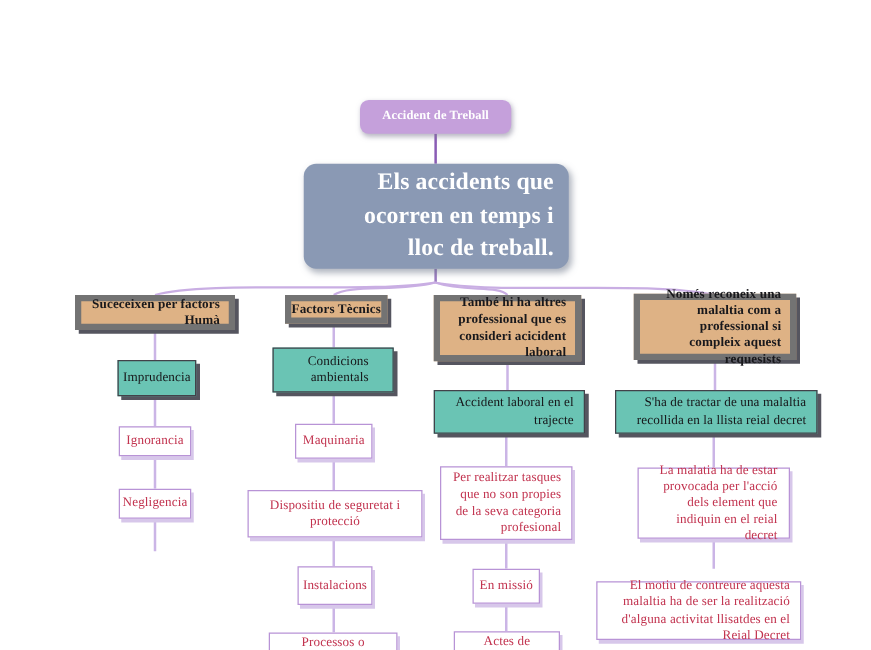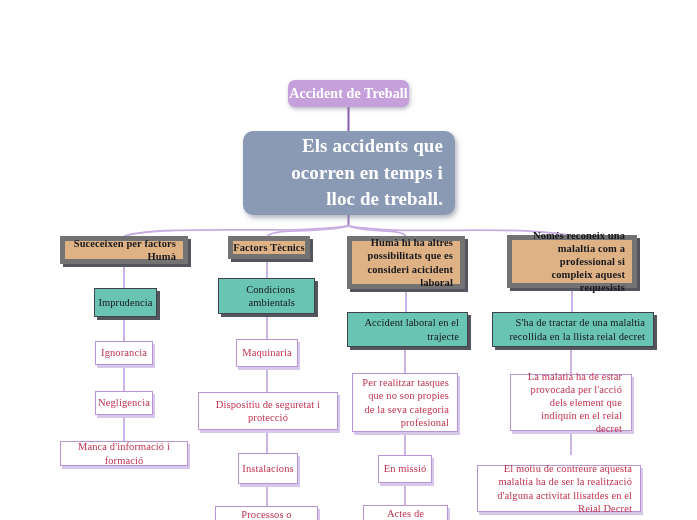--- a/index.html
+++ b/index.html
@@ -10,21 +10,21 @@
   }
   #wires{position:absolute;left:0;top:0;width:697px;height:520px;}
   .node{
     position:absolute;box-sizing:border-box;display:flex;align-items:center;
     font-size:10.5px;line-height:1.25;letter-spacing:0.1px;
   }
   .center{justify-content:center;text-align:center;}
   .leftal{justify-content:flex-start;text-align:right;}
   .purple-root{
     background:#c5a0db;border-radius:7px;color:#ffffff;font-weight:bold;
-    font-size:14px;box-shadow:1px 2px 4px rgba(130,125,150,.55);
+    font-size:10px;box-shadow:1px 2px 4px rgba(130,125,150,.55);
   }
   .gray-summary{
     background:#8a99b4;border-radius:10px;color:#ffffff;font-weight:bold;
     font-size:19px;line-height:1.42;box-shadow:2px 3px 5px rgba(100,110,130,.5);
     padding:8px 12px 8px 17px;
   }
   .tan{
     background:#deb285;border:5px solid #737373;color:#18181c;font-weight:bold;
     box-shadow:3px 3px 0 #55555f;
   }
@@ -64,30 +64,29 @@
   </svg>
 
   <div class="node purple-root center" style="left:288px;top:80px;width:121px;height:27px;">Accident de Treball</div>
 
   <div class="node gray-summary leftal" style="left:243px;top:131px;width:212px;height:84px;">Els accidents que ocorren en temps i lloc de treball.</div>
 
   <div class="node tan leftal pad" style="left:60px;top:236px;width:128px;height:28px;">Suceceixen per factors Humà</div>
   <div class="node teal center" style="left:94px;top:288px;width:63px;height:29px;">Imprudencia</div>
   <div class="node white center" style="left:95px;top:341px;width:58px;height:24px;">Ignorancia</div>
   <div class="node white center" style="left:95px;top:391px;width:58px;height:24px;">Negligencia</div>
-  <div class="node white center" style="left:60px;top:441px;width:128px;height:25px;">Manca d'informació i formació</div>
 
   <div class="node tan center" style="left:228px;top:236px;width:82px;height:23px;">Factors Tècnics</div>
   <div class="node teal leftal" style="left:218px;top:278px;width:97px;height:36px;padding:4px 19px;">Condicions ambientals</div>
   <div class="node white center" style="left:236px;top:339px;width:62px;height:28px;">Maquinaria</div>
   <div class="node white center" style="left:198px;top:392px;width:140px;height:38px;">Dispositiu de seguretat i protecció</div>
   <div class="node white center" style="left:238px;top:453px;width:60px;height:31px;">Instalacions</div>
   <div class="node white center" style="left:215px;top:506px;width:103px;height:30px;">Processos o procediment</div>
 
-  <div class="node tan leftal pad" style="left:347px;top:236px;width:118px;height:53px;">Humà hi ha altres possibilitats que es consideri acicident laboral</div>
+  <div class="node tan leftal pad" style="left:347px;top:236px;width:118px;height:53px;">També hi ha altres professional que es consideri acicident laboral</div>
   <div class="node teal leftal" style="left:347px;top:312px;width:121px;height:35px;padding:0 8px;">Accident laboral en el trajecte</div>
   <div class="node white leftal" style="left:352px;top:373px;width:106px;height:59px;padding:1px 8px;">Per realitzar tasques que no son propies de la seva categoria profesional</div>
   <div class="node white center" style="left:378px;top:455px;width:54px;height:28px;">En missió</div>
   <div class="node white center" style="left:363px;top:505px;width:85px;height:30px;">Actes de salvament</div>
 
   <div class="node tan leftal pad" style="left:507px;top:235px;width:130px;height:53px;">Només reconeix una malaltia com a professional si compleix aquest requesists</div>
   <div class="node teal leftal" style="left:492px;top:312px;width:162px;height:35px;padding:4px 8px;">S'ha de tractar de una malaltia recollida en la llista reial decret</div>
   <div class="node white leftal" style="left:510px;top:374px;width:122px;height:57px;padding:4px 9px;">La malatia ha de estar provocada per l'acció dels element que indiquin en el reial decret</div>
   <div class="node white leftal" style="left:477px;top:465px;width:164px;height:47px;padding:4px 8px;">El motiu de contreure aquesta malaltia ha de ser la realització d'alguna activitat llisatdes en el Reial Decret</div>
 

